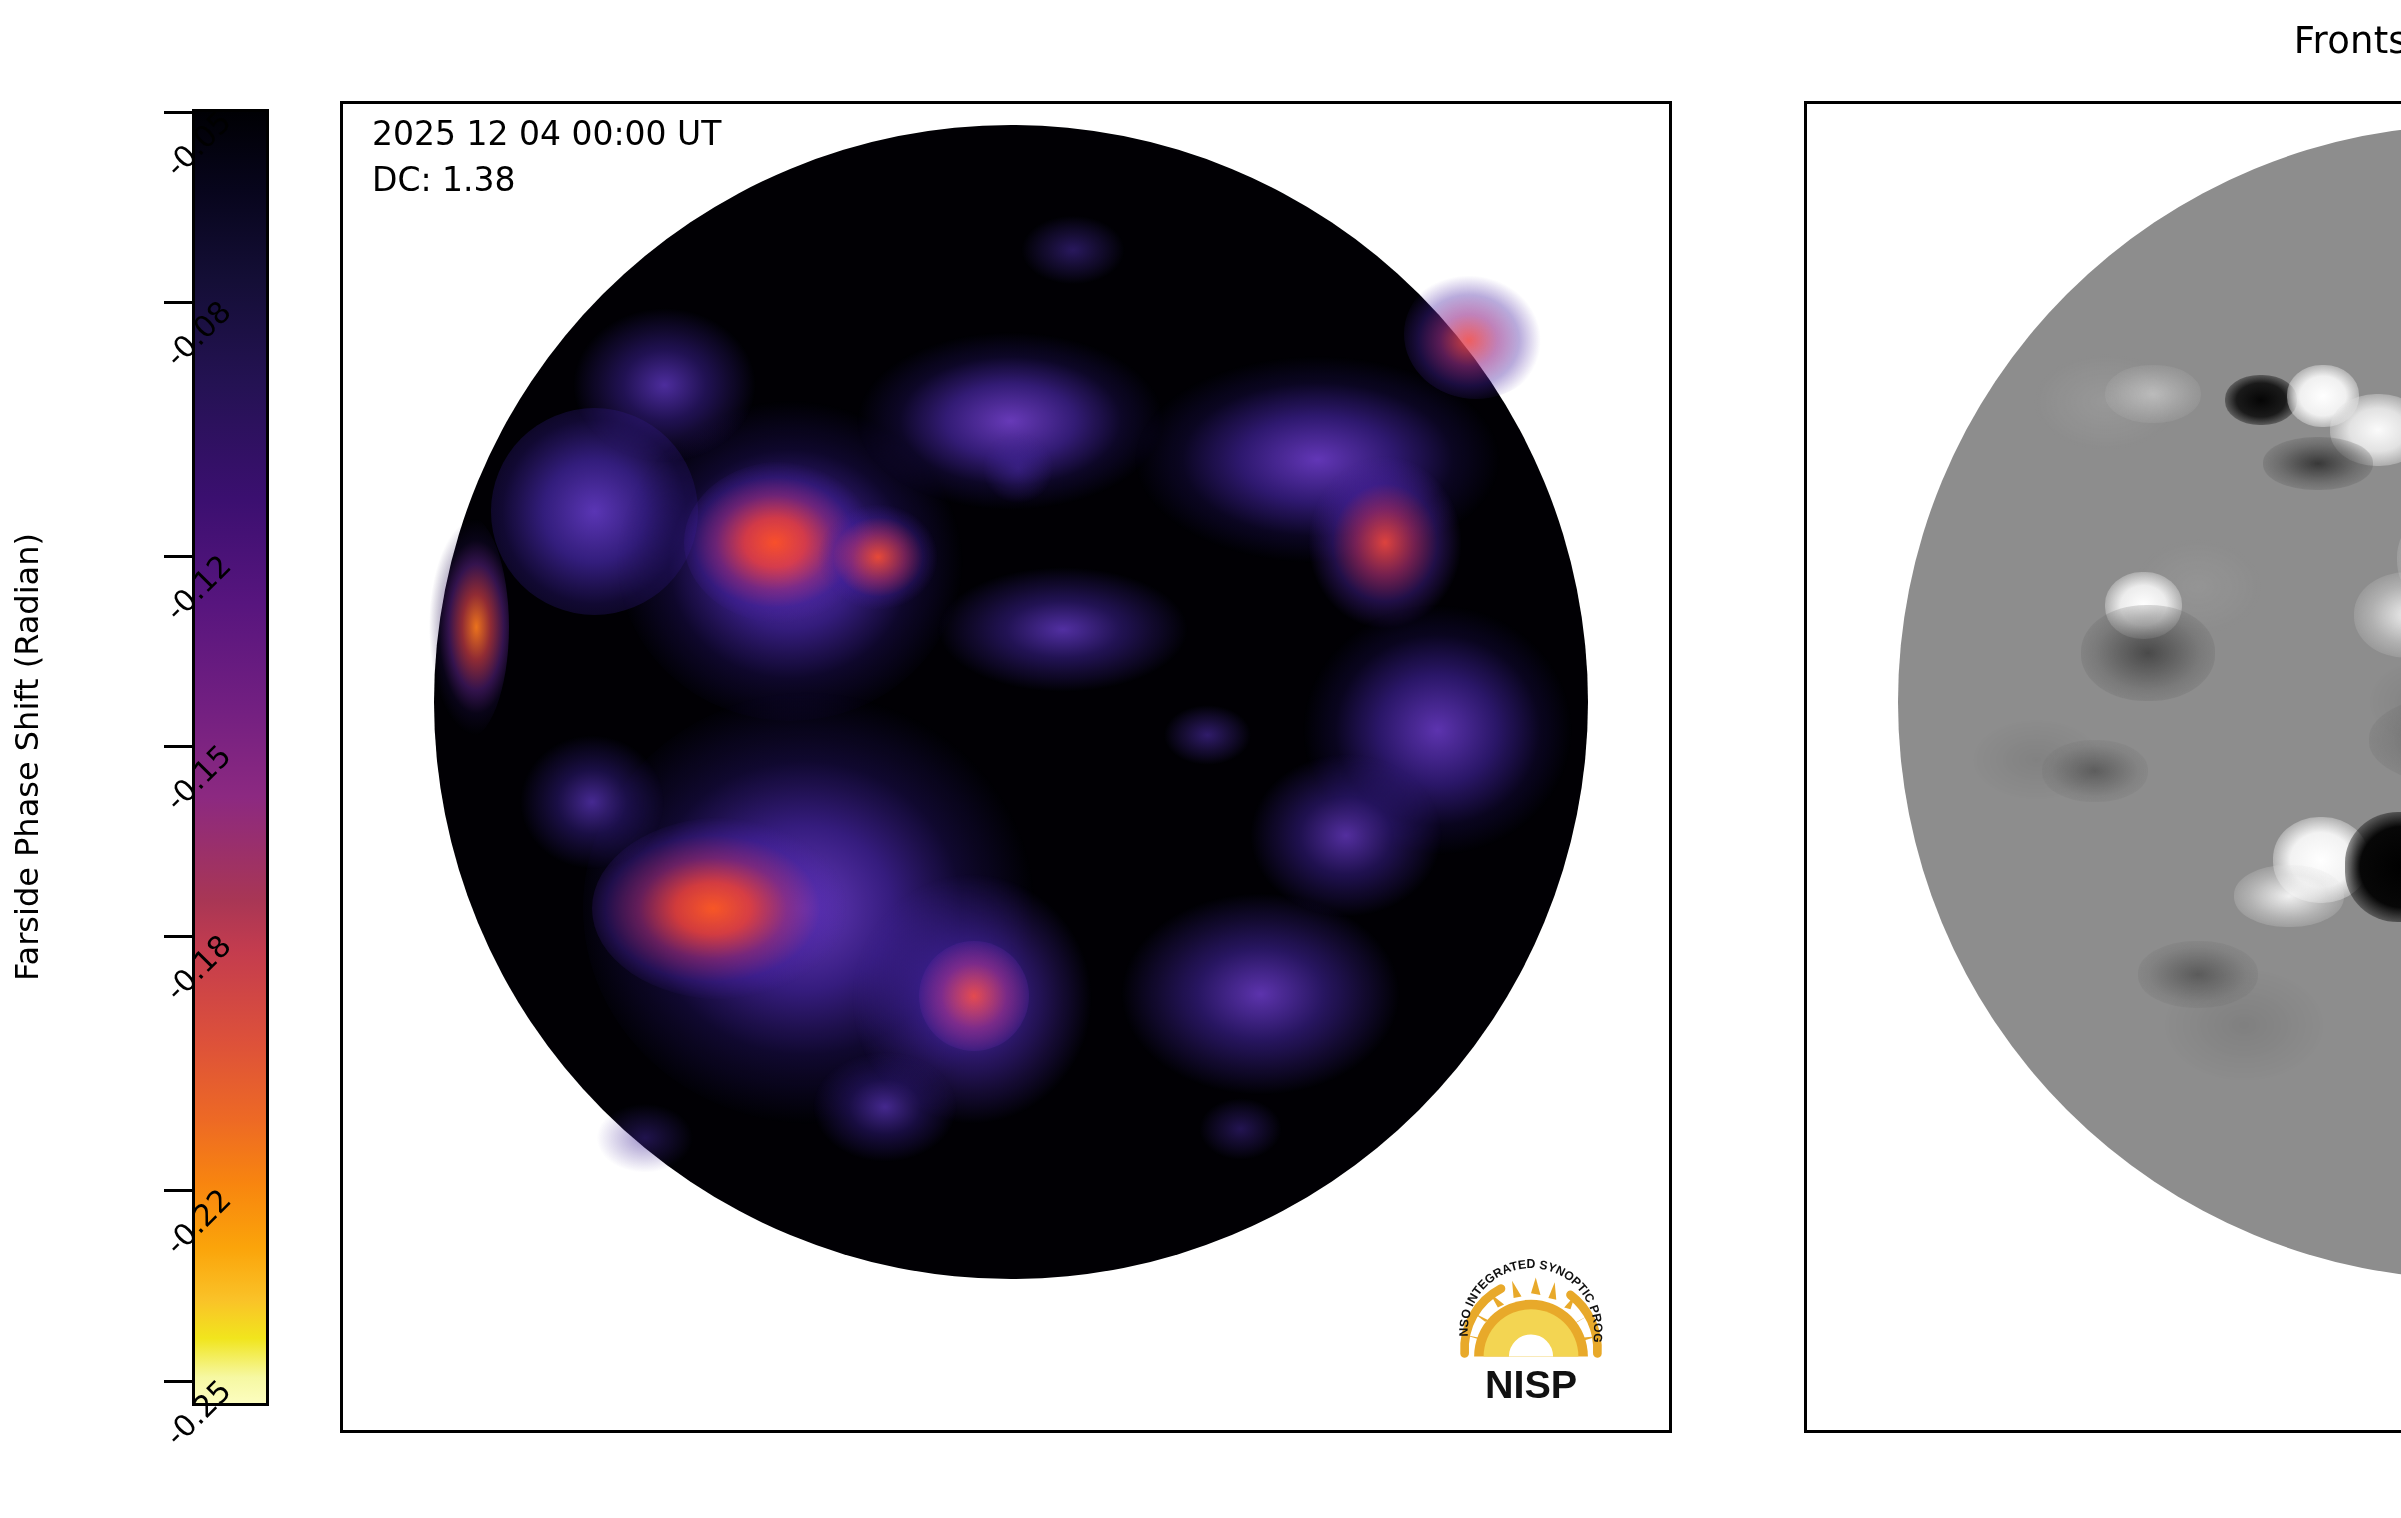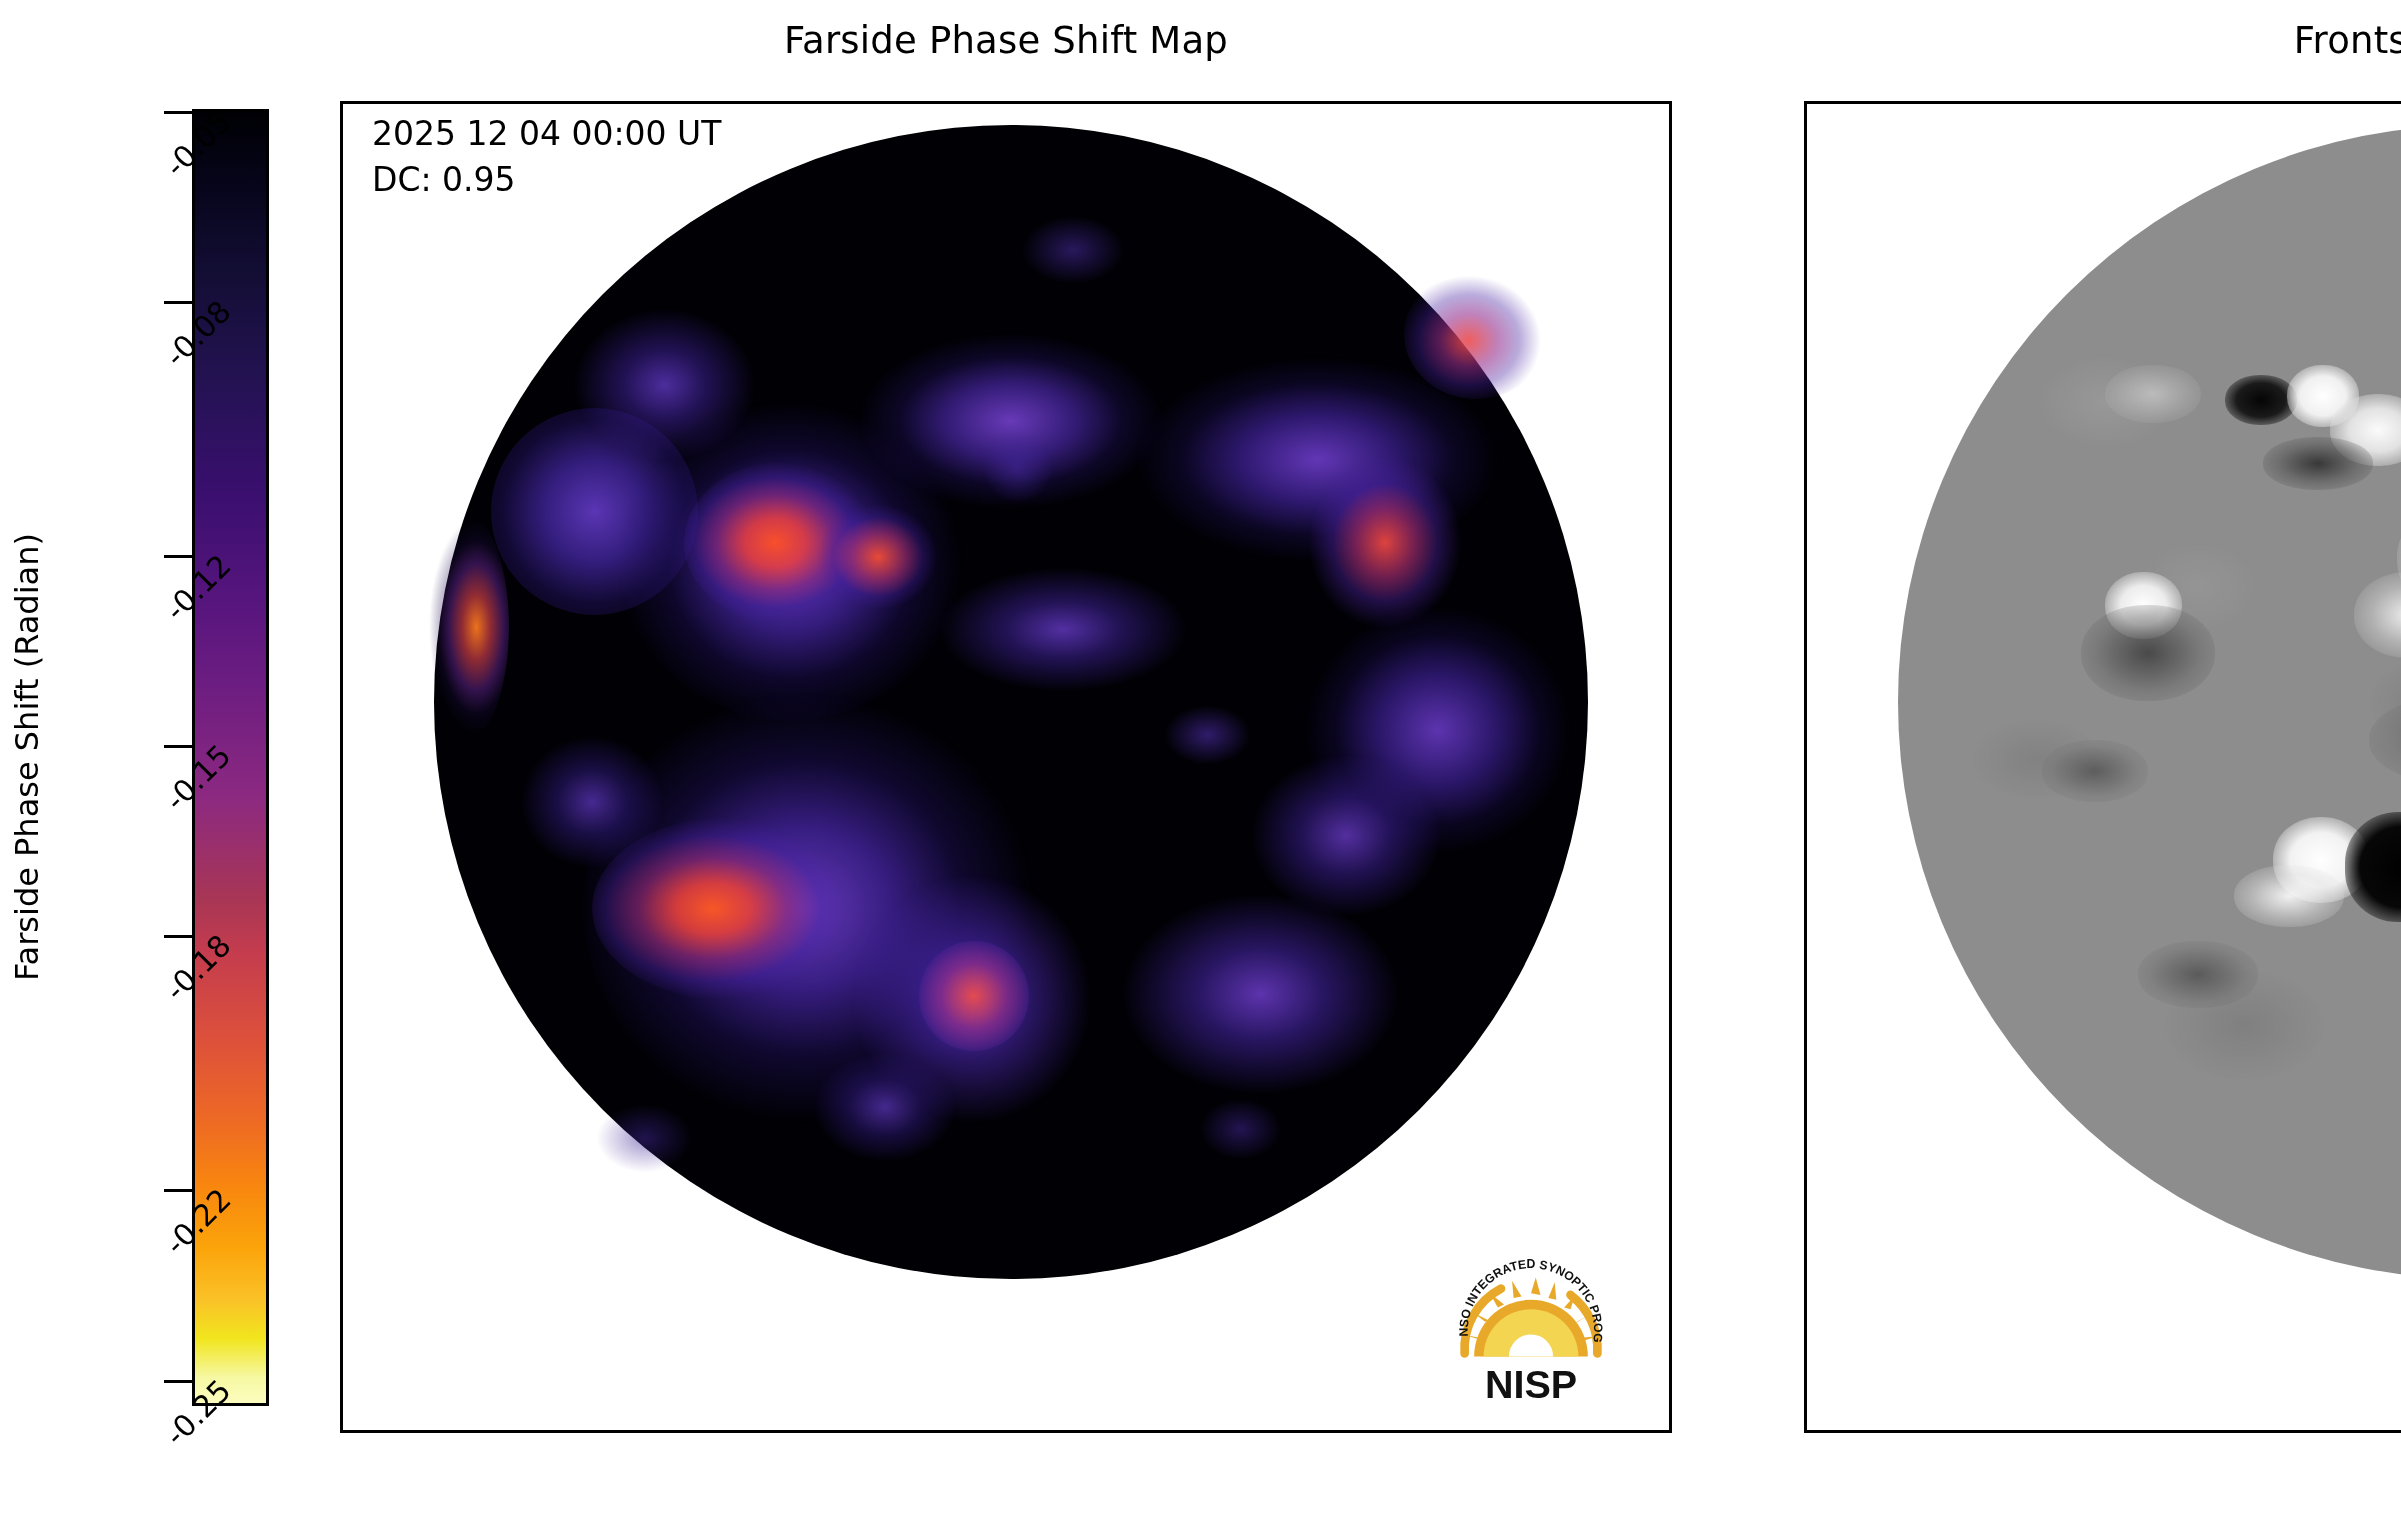--- a/index.html
+++ b/index.html
@@ -81,21 +81,20 @@
       <div class="cb-lab" style="top:1.9px;">-0.05</div>
       <div class="cb-lab" style="top:192px;">-0.08</div>
       <div class="cb-lab" style="top:446px;">-0.12</div>
       <div class="cb-lab" style="top:636px;">-0.15</div>
       <div class="cb-lab" style="top:826px;">-0.18</div>
       <div class="cb-lab" style="top:1080px;">-0.22</div>
       <div class="cb-lab" style="top:1271px;">-0.25</div>
     </div>
   </div>
 
-  <div class="panel-title" style="left:340px;top:19px;width:1332px;">Farside Phase Shift Map</div>
 
   <div class="axes" style="left:340px;top:101px;width:1332px;height:1332px;">
 
     <div class="farside-disk disk" style="left:91px;top:20.7px;width:1154px;height:1154px;">
 
       <div class="blob" style="left:-10.6px;top:389px;width:86px;height:226px;
            background:radial-gradient(ellipse 55% 48% at 62% 50%,rgba(247,120,30,0.95) 0%,rgba(200,60,70,0.72) 30%,rgba(95,35,140,0.55) 58%,rgba(35,16,82,0.25) 80%,rgba(1,0,4,0) 100%);"></div>
 
       <div class="blob" style="left:57px;top:283px;width:207px;height:207px;
            background:radial-gradient(circle at 50% 50%,rgba(98,58,196,0.92) 0%,rgba(70,40,170,0.72) 35%,rgba(42,22,116,0.42) 63%,rgba(1,0,4,0) 100%);"></div>
@@ -155,21 +154,21 @@
            background:radial-gradient(ellipse 50% 50% at 50% 50%,rgba(80,46,176,0.60) 0%,rgba(1,0,4,0) 70%);"></div>
       <div class="blob" style="left:144px;top:965px;width:134px;height:96px;
            background:radial-gradient(ellipse 50% 50% at 50% 50%,rgba(64,38,150,0.50) 0%,rgba(1,0,4,0) 72%);"></div>
       <div class="blob" style="left:749px;top:961px;width:115px;height:86px;
            background:radial-gradient(ellipse 50% 50% at 50% 50%,rgba(70,40,160,0.50) 0%,rgba(1,0,4,0) 72%);"></div>
       <div class="blob" style="left:567px;top:77px;width:144px;height:96px;
            background:radial-gradient(ellipse 50% 50% at 50% 50%,rgba(74,44,168,0.55) 0%,rgba(1,0,4,0) 72%);"></div>
     </div>
 
     <div class="ann" style="left:29px;top:11px;">2025 12 04 00:00 UT</div>
-    <div class="ann" style="left:29px;top:57px;">DC: 0.95</div>
+    <div class="ann" style="left:29px;top:57px;">DC: 1.38</div>
 
     <div class="nisp" style="left:1109px;top:1153px;width:158px;height:158px;">
       <svg viewBox="0 0 200 200" xmlns="http://www.w3.org/2000/svg">
         <defs>
           <path id="ringpathA" d="M 22,112 A 80,80 0 1 1 178,112" fill="none"></path>
         </defs>
         <path d="M 16,122 A 86,86 0 0 1 62,40" fill="none" stroke="#e8a92a" stroke-width="11" stroke-linecap="round"></path>
         <path d="M 184,122 A 86,86 0 0 0 150,48" fill="none" stroke="#e8a92a" stroke-width="11" stroke-linecap="round"></path>
         <path d="M 28,126 L 172,126 A 72,72 0 0 0 28,126 Z" fill="#e8a92a"></path>
         <path d="M 40,126 A 60,60 0 0 1 160,126 Z" fill="#f3d552"></path>

